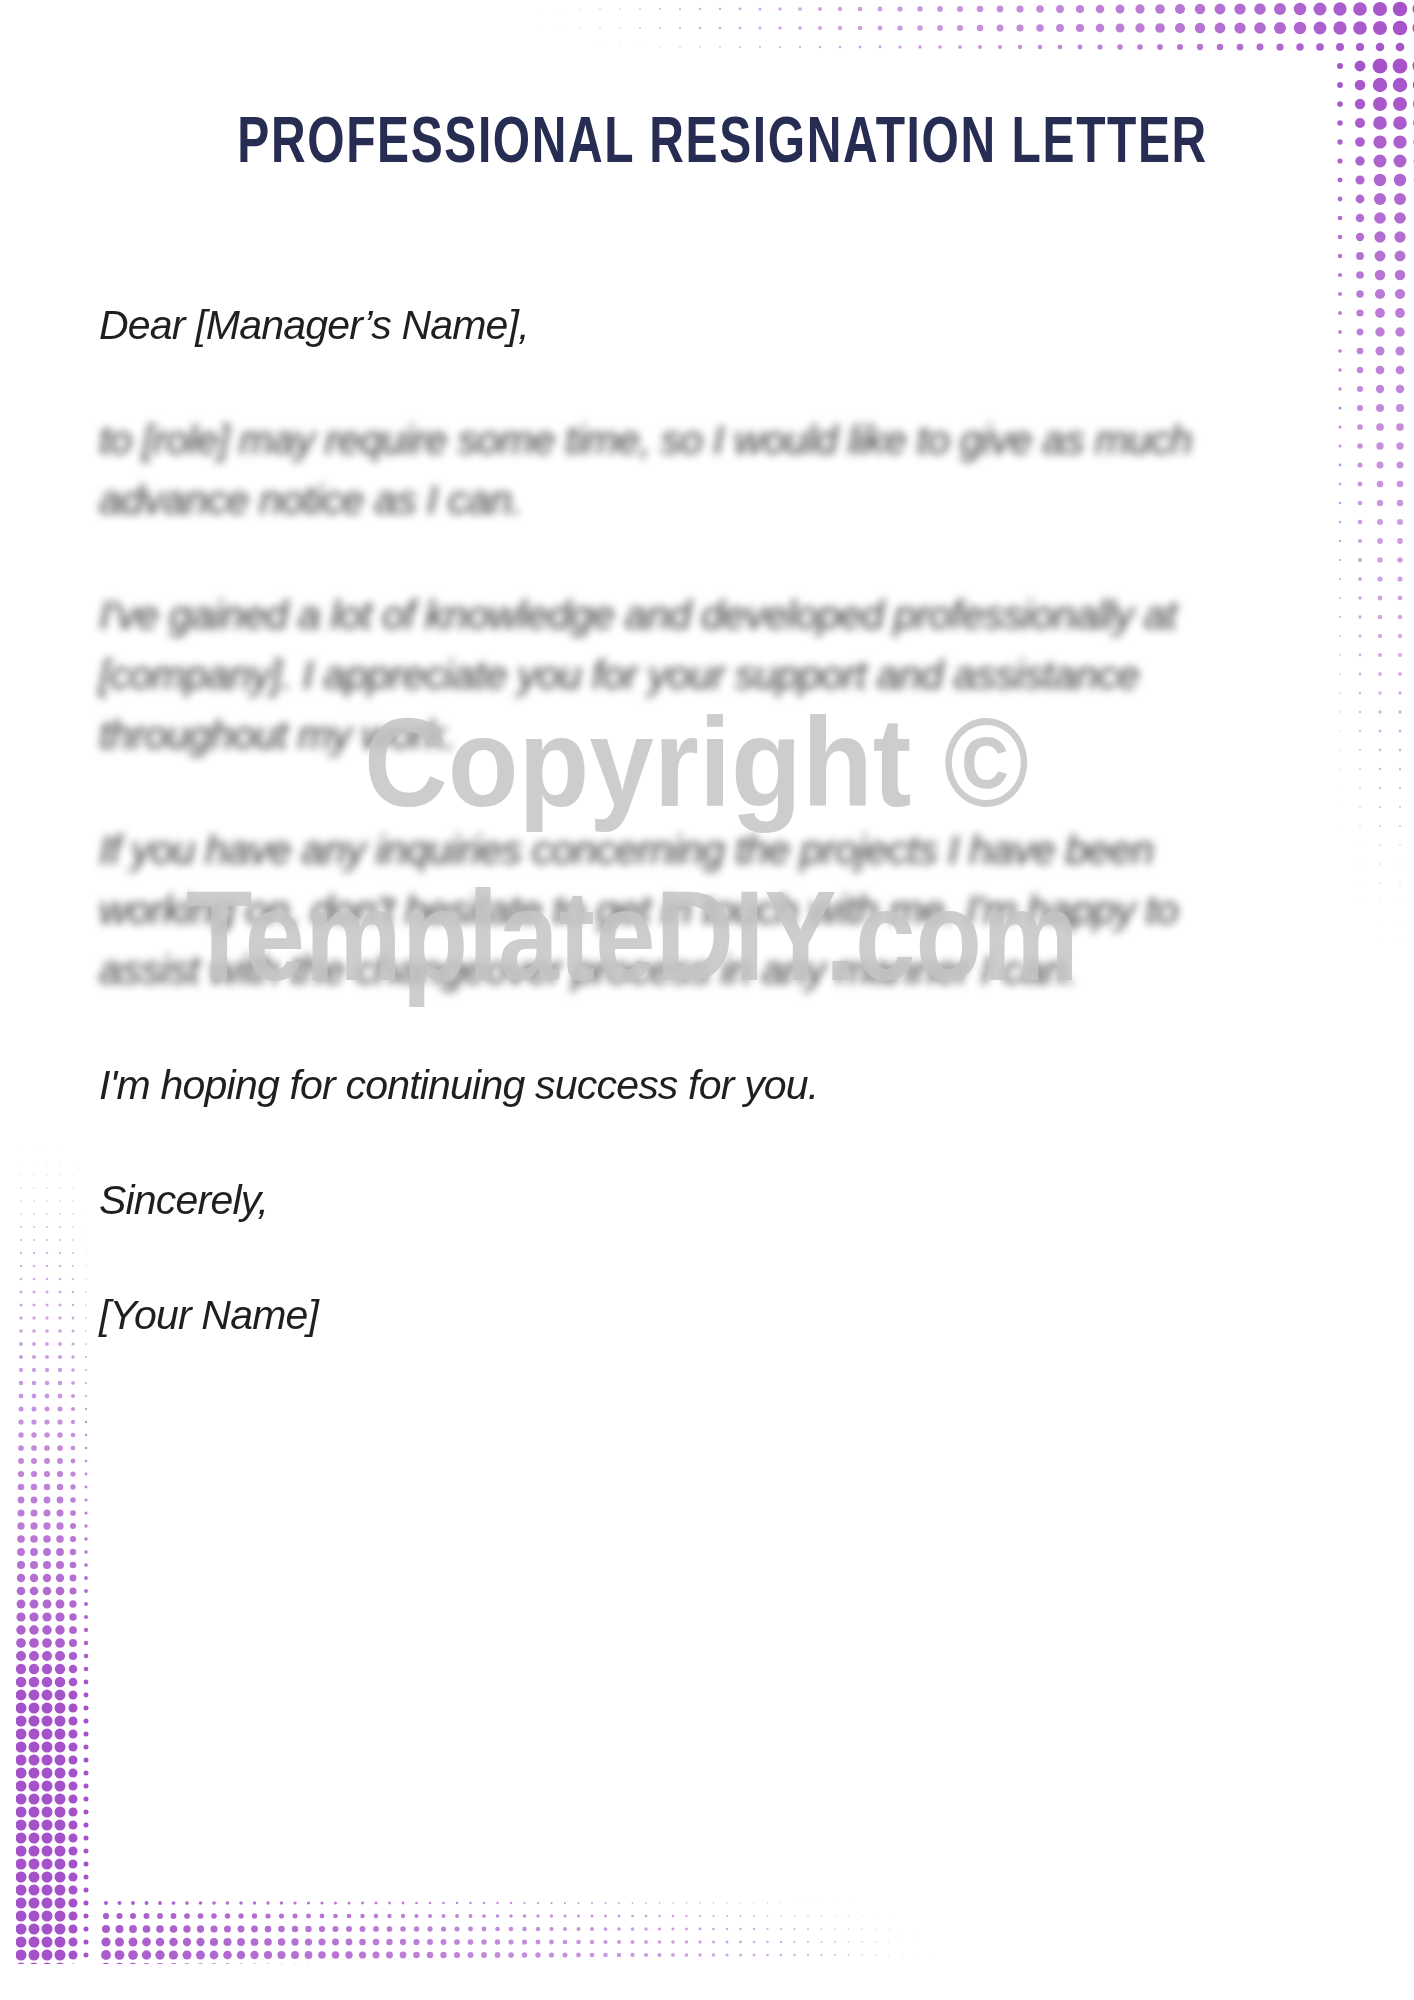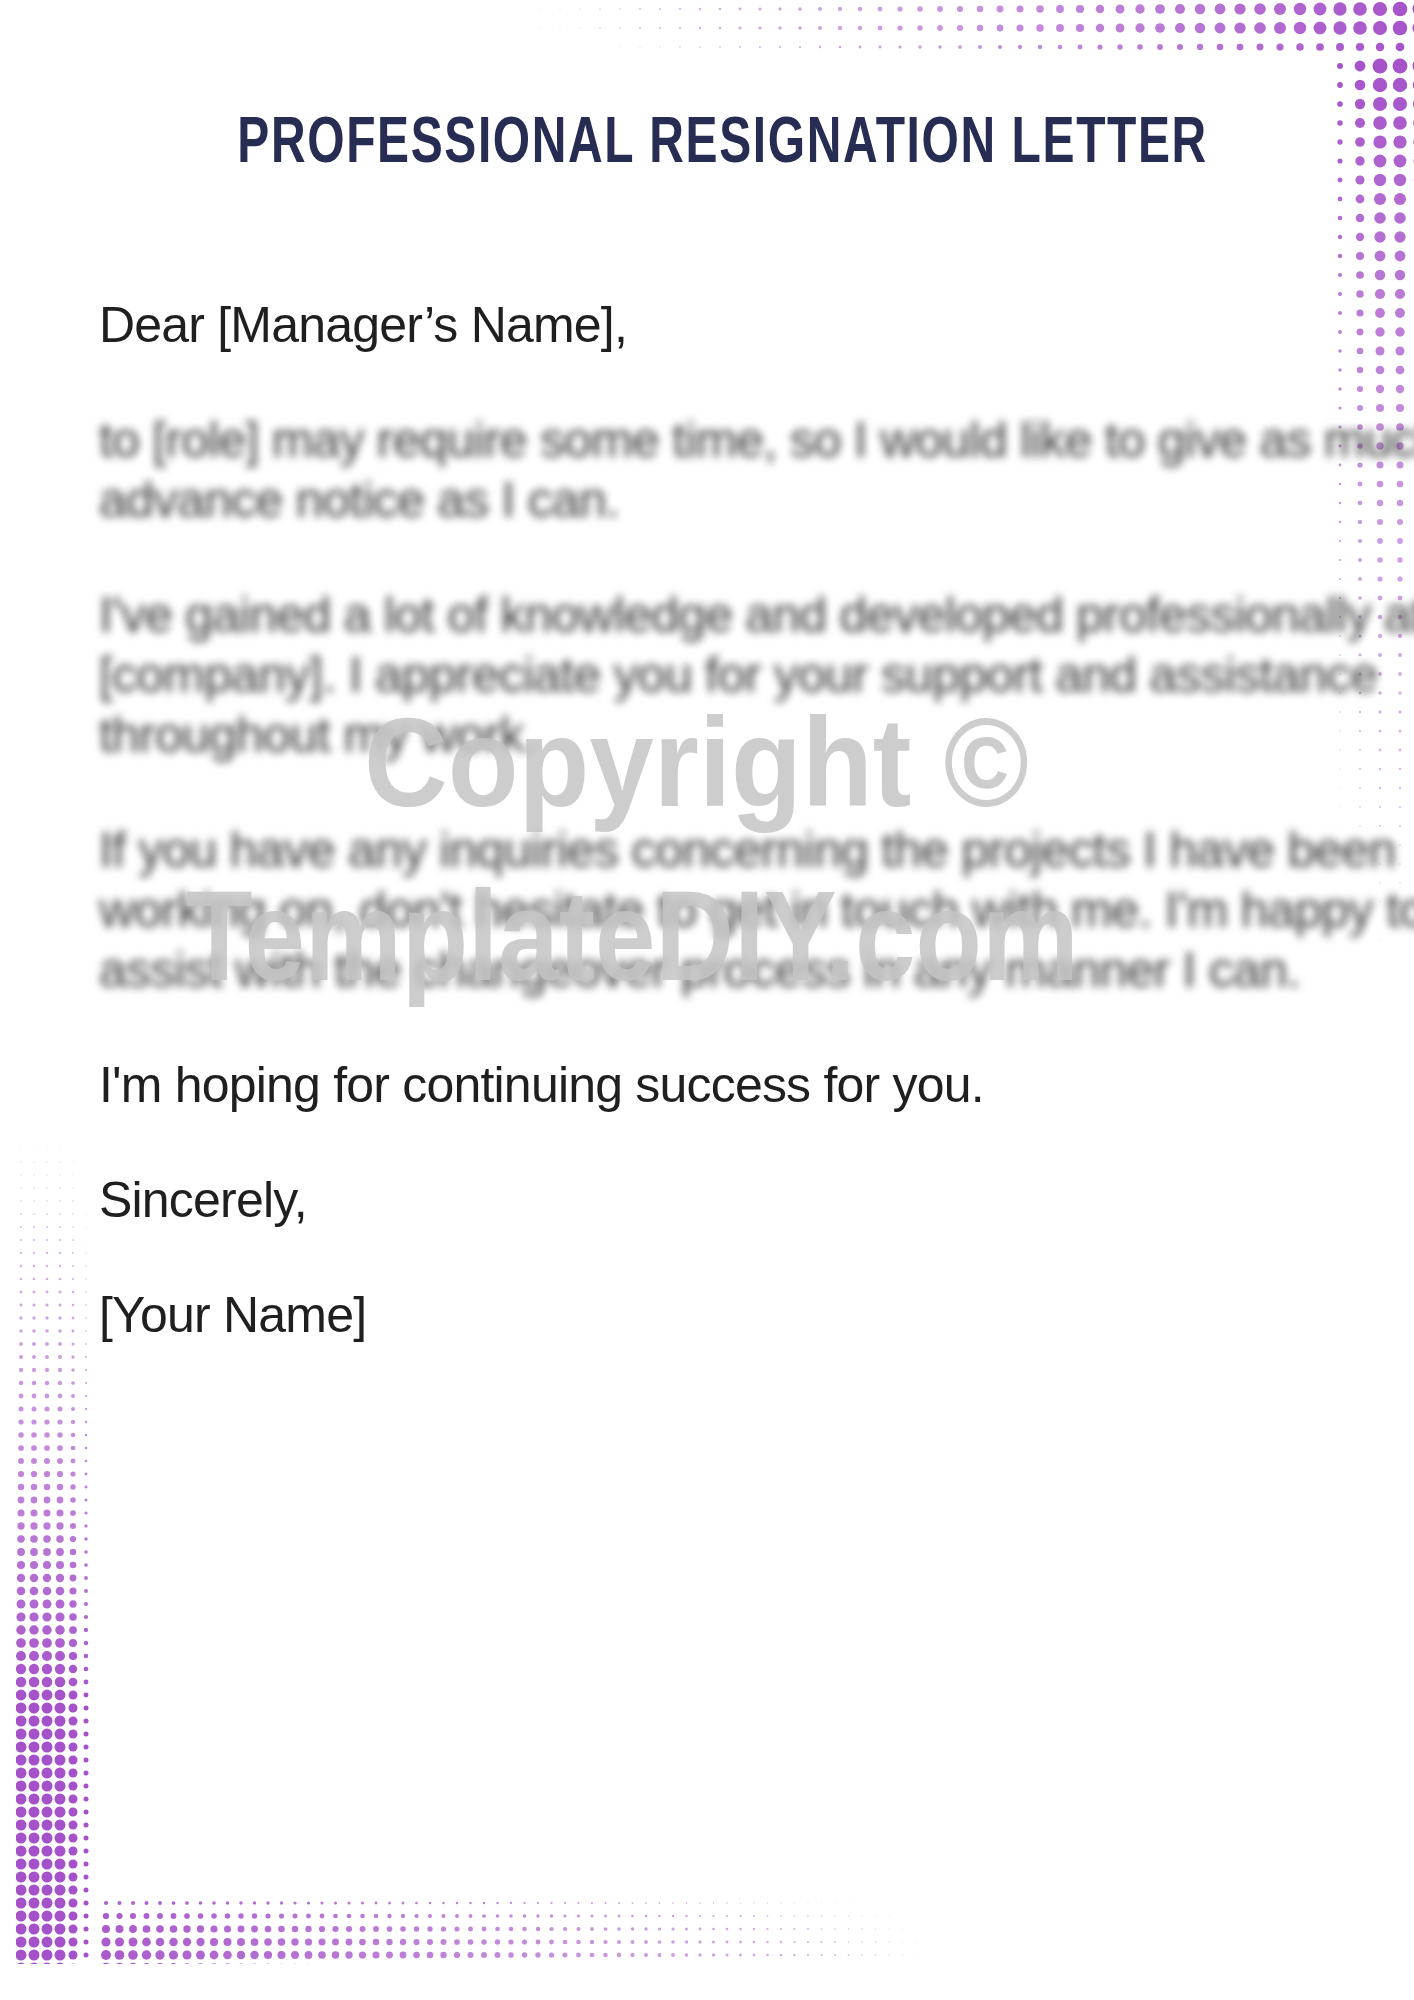--- a/index.html
+++ b/index.html
@@ -24,21 +24,21 @@
     font-size:60px;font-weight:bold;
     letter-spacing:2px;
     color:#262c52;
     transform:scaleX(0.80) scaleY(1.08);
     transform-origin:center top;
     white-space:nowrap;
   }
   .letter{
     position:absolute;left:83px;top:295px;width:1260px;z-index:1;
     color:#1f1f1f;
-    font-size:50px;line-height:60px;letter-spacing:-0.8px;
+    font-size:41px;line-height:60px;letter-spacing:-0.8px;font-style:italic;
   }
   .para{margin:0 0 55px 0;}
   .line{white-space:nowrap;height:60px;}
   .blur{filter:blur(4px);color:#3c3c3c;}
   .watermark{
     position:absolute;left:0;top:0;width:1414px;height:2000px;
     z-index:2;pointer-events:none;opacity:0.85;
   }
   .wm1{
     position:absolute;left:348px;top:700px;

